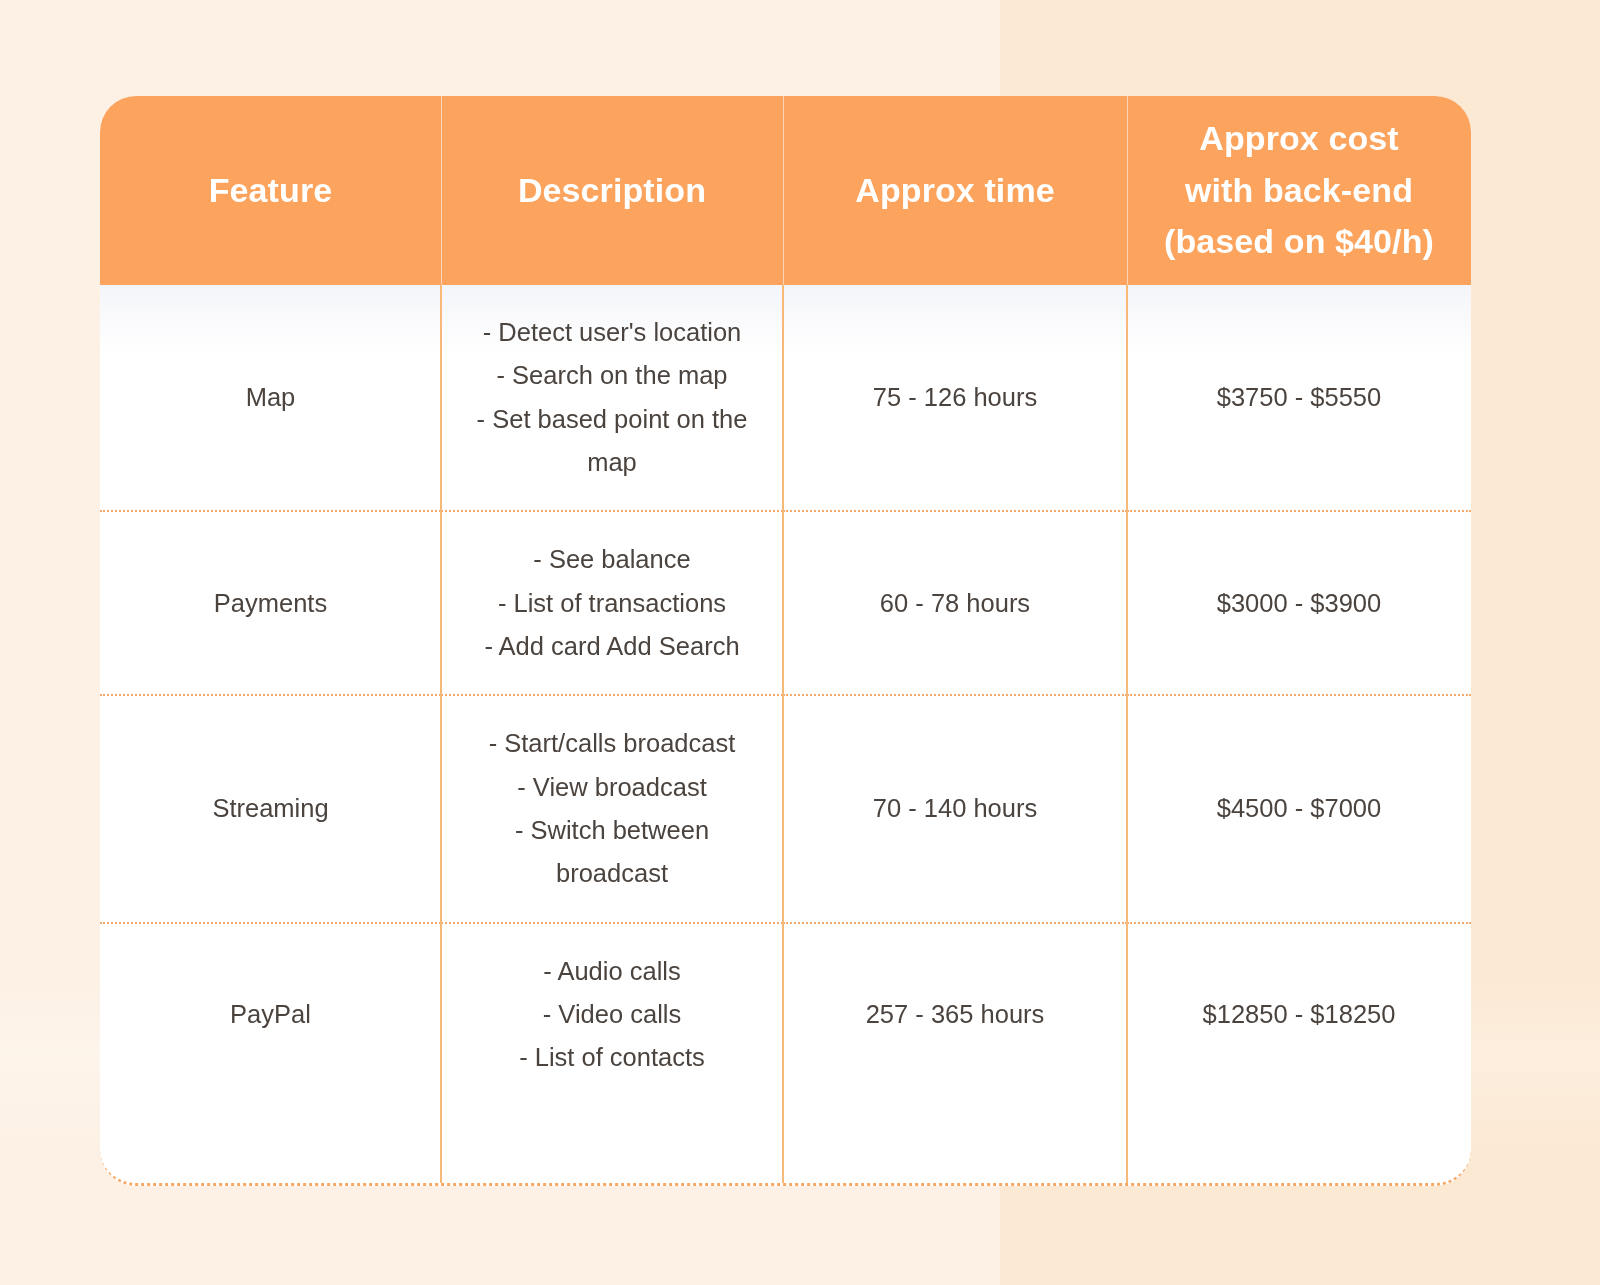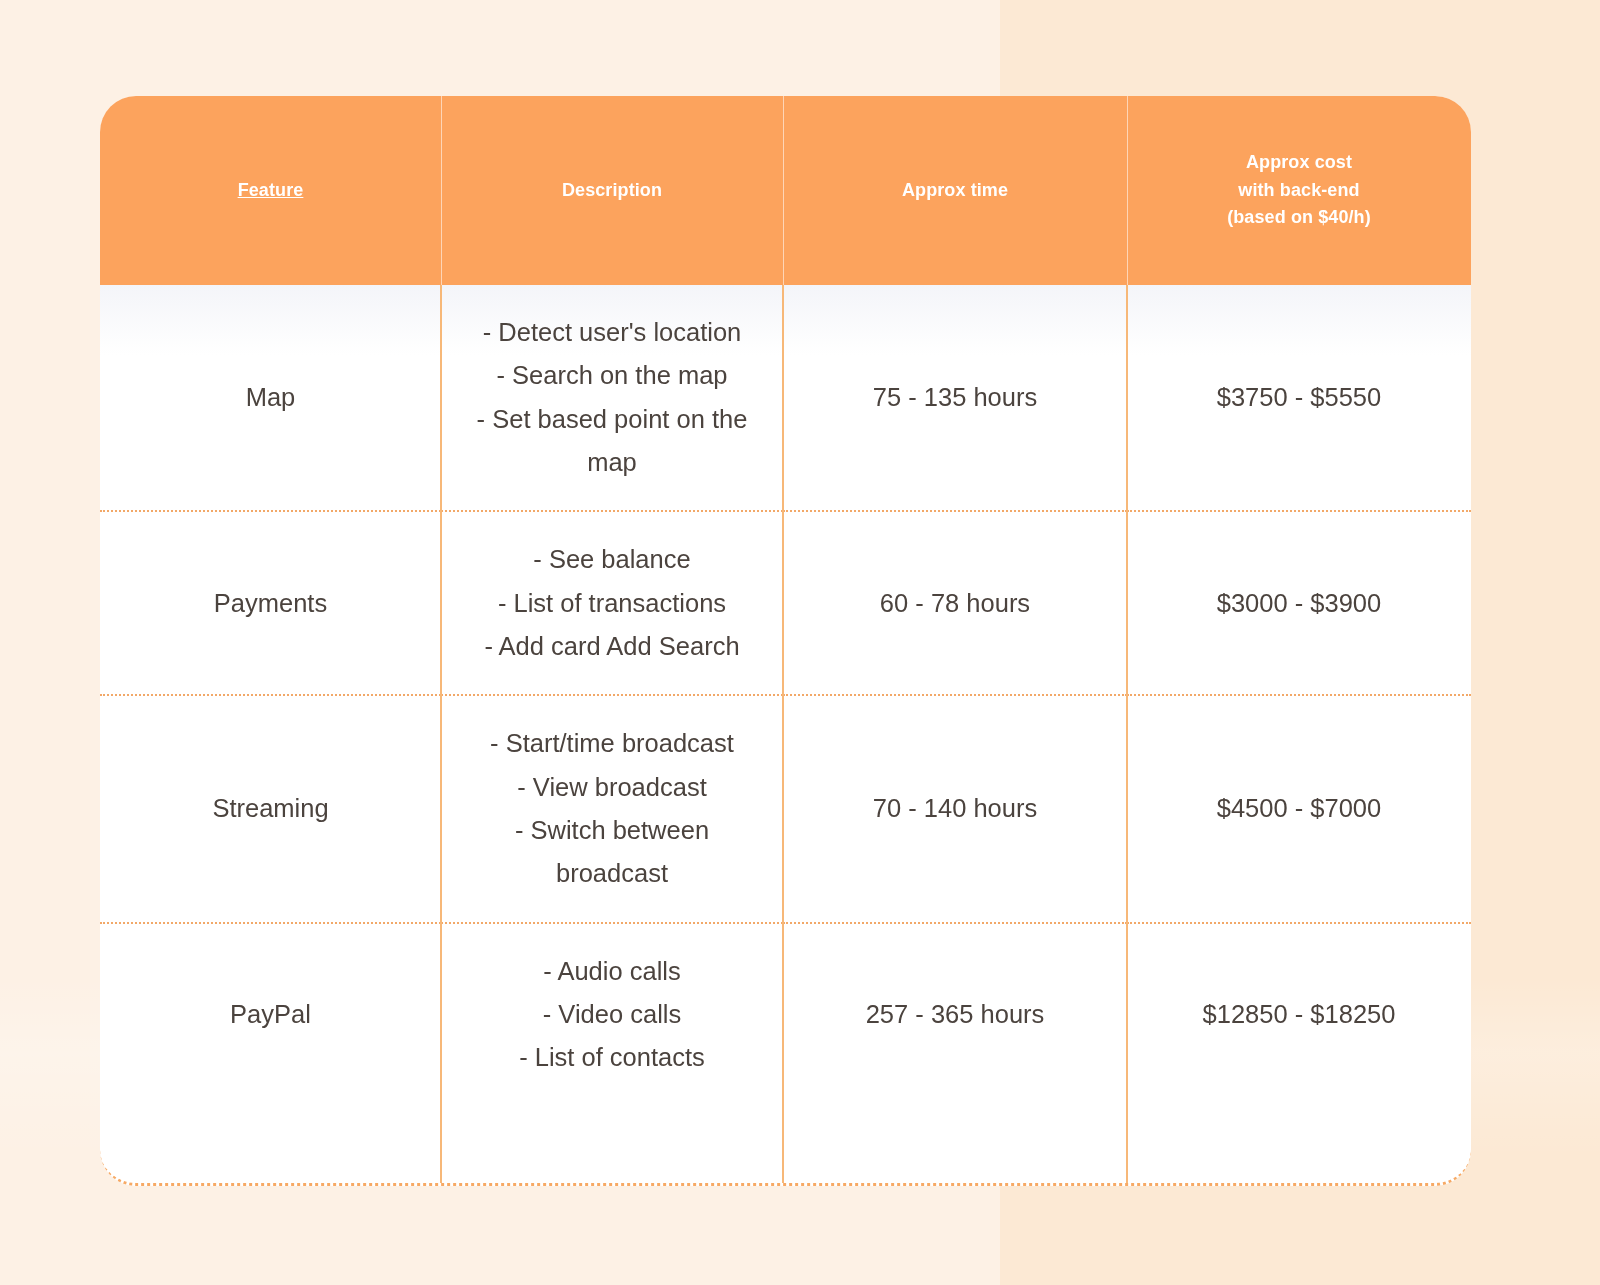--- a/index.html
+++ b/index.html
@@ -75,30 +75,30 @@
 
   
   col.c-feature { width: 341px; }
   col.c-desc    { width: 342px; }
   col.c-time    { width: 344px; }
   col.c-cost    { width: 344px; }
 
   thead th {
     background: #FCA35D;
     color: #FFFFFF;
-    font-size: 18px;
+    font-size: 34px;
     font-weight: bold;
     line-height: 1.52;
     text-align: center;
     vertical-align: middle;
     height: 189px;
     padding: 0 8px;
     letter-spacing: 0.1px;
   }
-  thead th:first-child { border-top-left-radius: 36px; text-decoration: underline; }
+  thead th:first-child { border-top-left-radius: 36px; }
   thead th:last-child  { border-top-right-radius: 36px; }
 
   
   thead th + th { box-shadow: inset 1px 0 0 rgba(255,255,255,0.55); }
 
   tbody td {
     text-align: center;
     vertical-align: middle;
     color: #4B433E;
     font-size: 25.5px;
@@ -173,21 +173,21 @@
       <tr>
         <td>
           <span class="cell-text">Map</span>
         </td>
         <td>
           <span class="desc-line">- Detect user's location</span>
           <span class="desc-line">- Search on the map</span>
           <span class="desc-line wrap">- Set based point on the map</span>
         </td>
         <td>
-          <span class="cell-text">75 - 135 hours</span>
+          <span class="cell-text">75 - 126 hours</span>
         </td>
         <td>
           <span class="cell-text">$3750 - $5550</span>
         </td>
       </tr>
 
       <tr>
         <td>
           <span class="cell-text">Payments</span>
         </td>
@@ -202,21 +202,21 @@
         <td>
           <span class="cell-text">$3000 - $3900</span>
         </td>
       </tr>
 
       <tr>
         <td>
           <span class="cell-text">Streaming</span>
         </td>
         <td>
-          <span class="desc-line">- Start/time broadcast</span>
+          <span class="desc-line">- Start/calls broadcast</span>
           <span class="desc-line">- View broadcast</span>
           <span class="desc-line wrap">- Switch between broadcast</span>
         </td>
         <td>
           <span class="cell-text">70 - 140 hours</span>
         </td>
         <td>
           <span class="cell-text">$4500 - $7000</span>
         </td>
       </tr>

